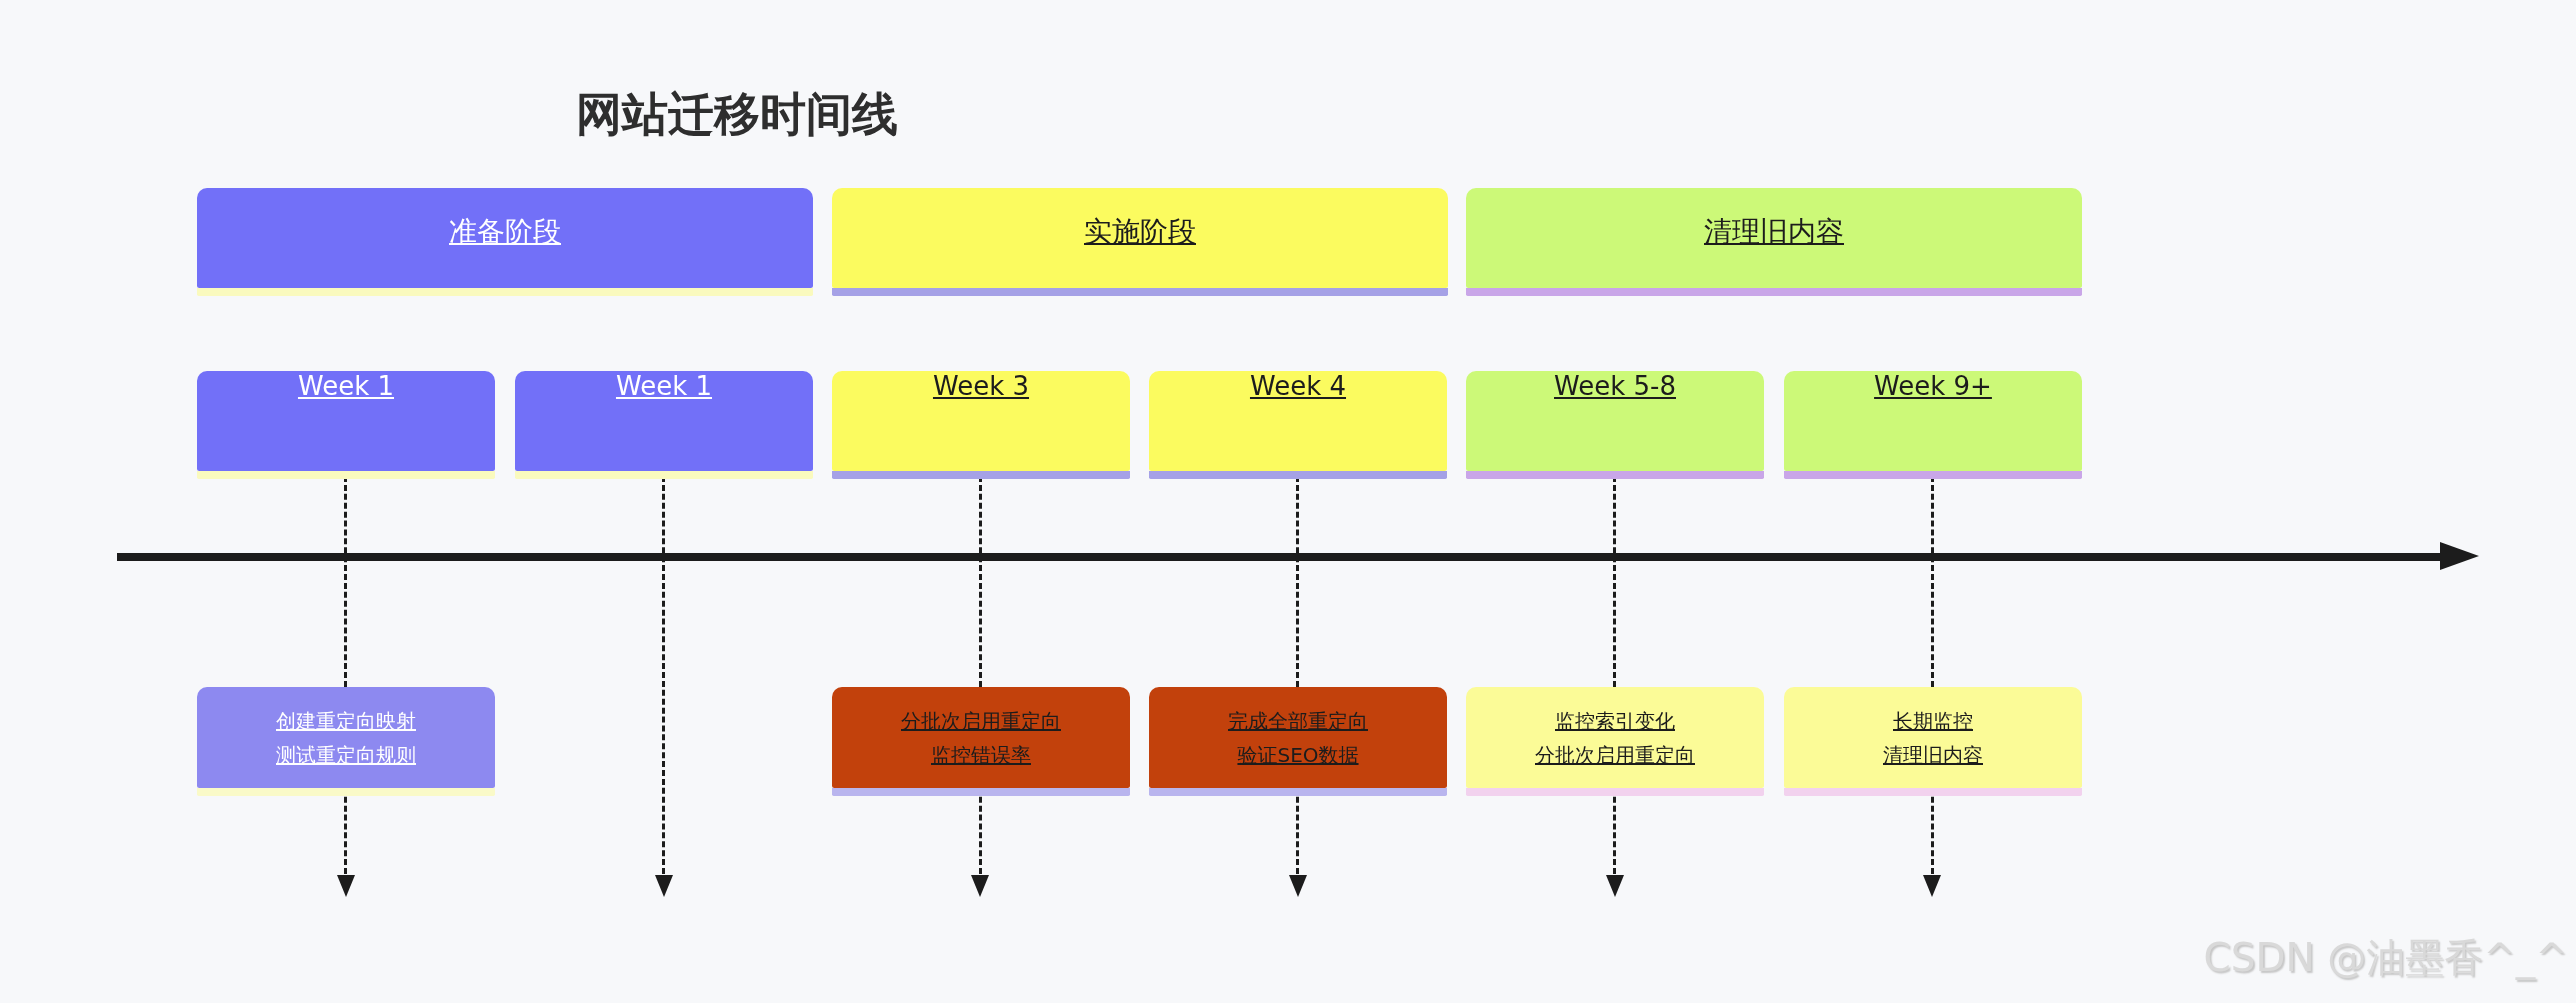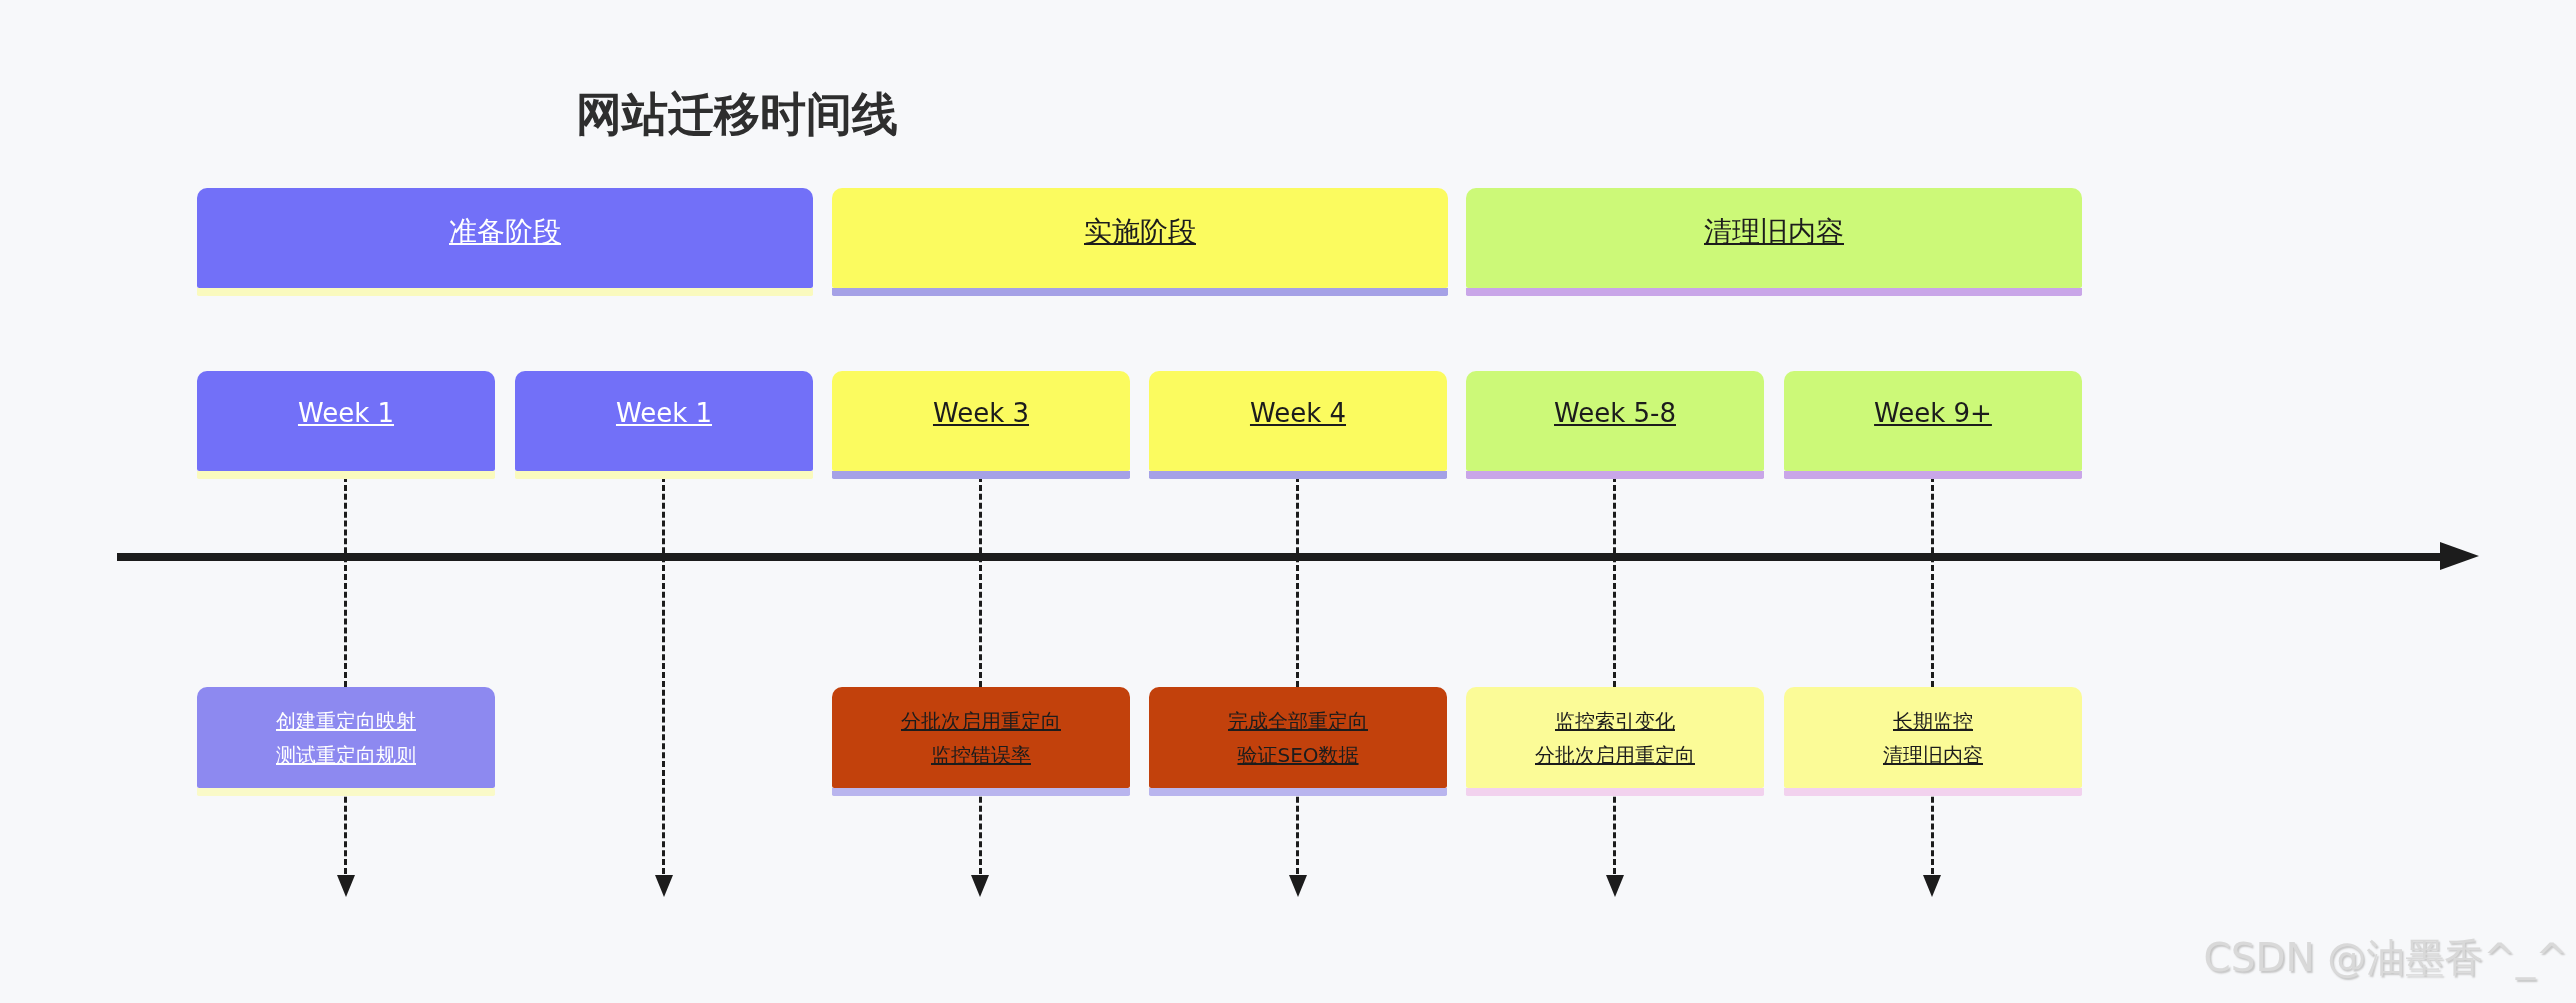--- a/index.html
+++ b/index.html
@@ -41,21 +41,21 @@
     right: 0;
     bottom: -7.6px;
     height: 7.6px;
     border-radius: 0 0 1.7px 1.7px;
   }
   .cell-label {
     white-space: nowrap;
   }
   
   .phase { top: 188px; width: 616px; padding-top: 25px; font-size: 28px; }
-  .week  { top: 371px; width: 298px; padding-top: 27px; font-size: 26px; }
+  .week  { top: 371px; width: 298px; font-size: 26px; }
   .task  { top: 687px; width: 298px; height: 101px; align-items: center; font-size: 20px; }
   .task-lines { text-align: center; line-height: 34px; }
   
   .theme-purple        { background: #7270f8; color: #ffffff; }
   .theme-purple        .cell-shadow { background: #fafabe; }
   .theme-purple-light  { background: #8d89f0; color: #ffffff; }
   .theme-purple-light  .cell-shadow { background: #fafac8; }
   .theme-yellow        { background: #fbfb5f; color: #1c1c1c; }
   .theme-yellow        .cell-shadow { background: #a5a1e6; }
   .theme-green         { background: #ccf978; color: #1c1c1c; }

